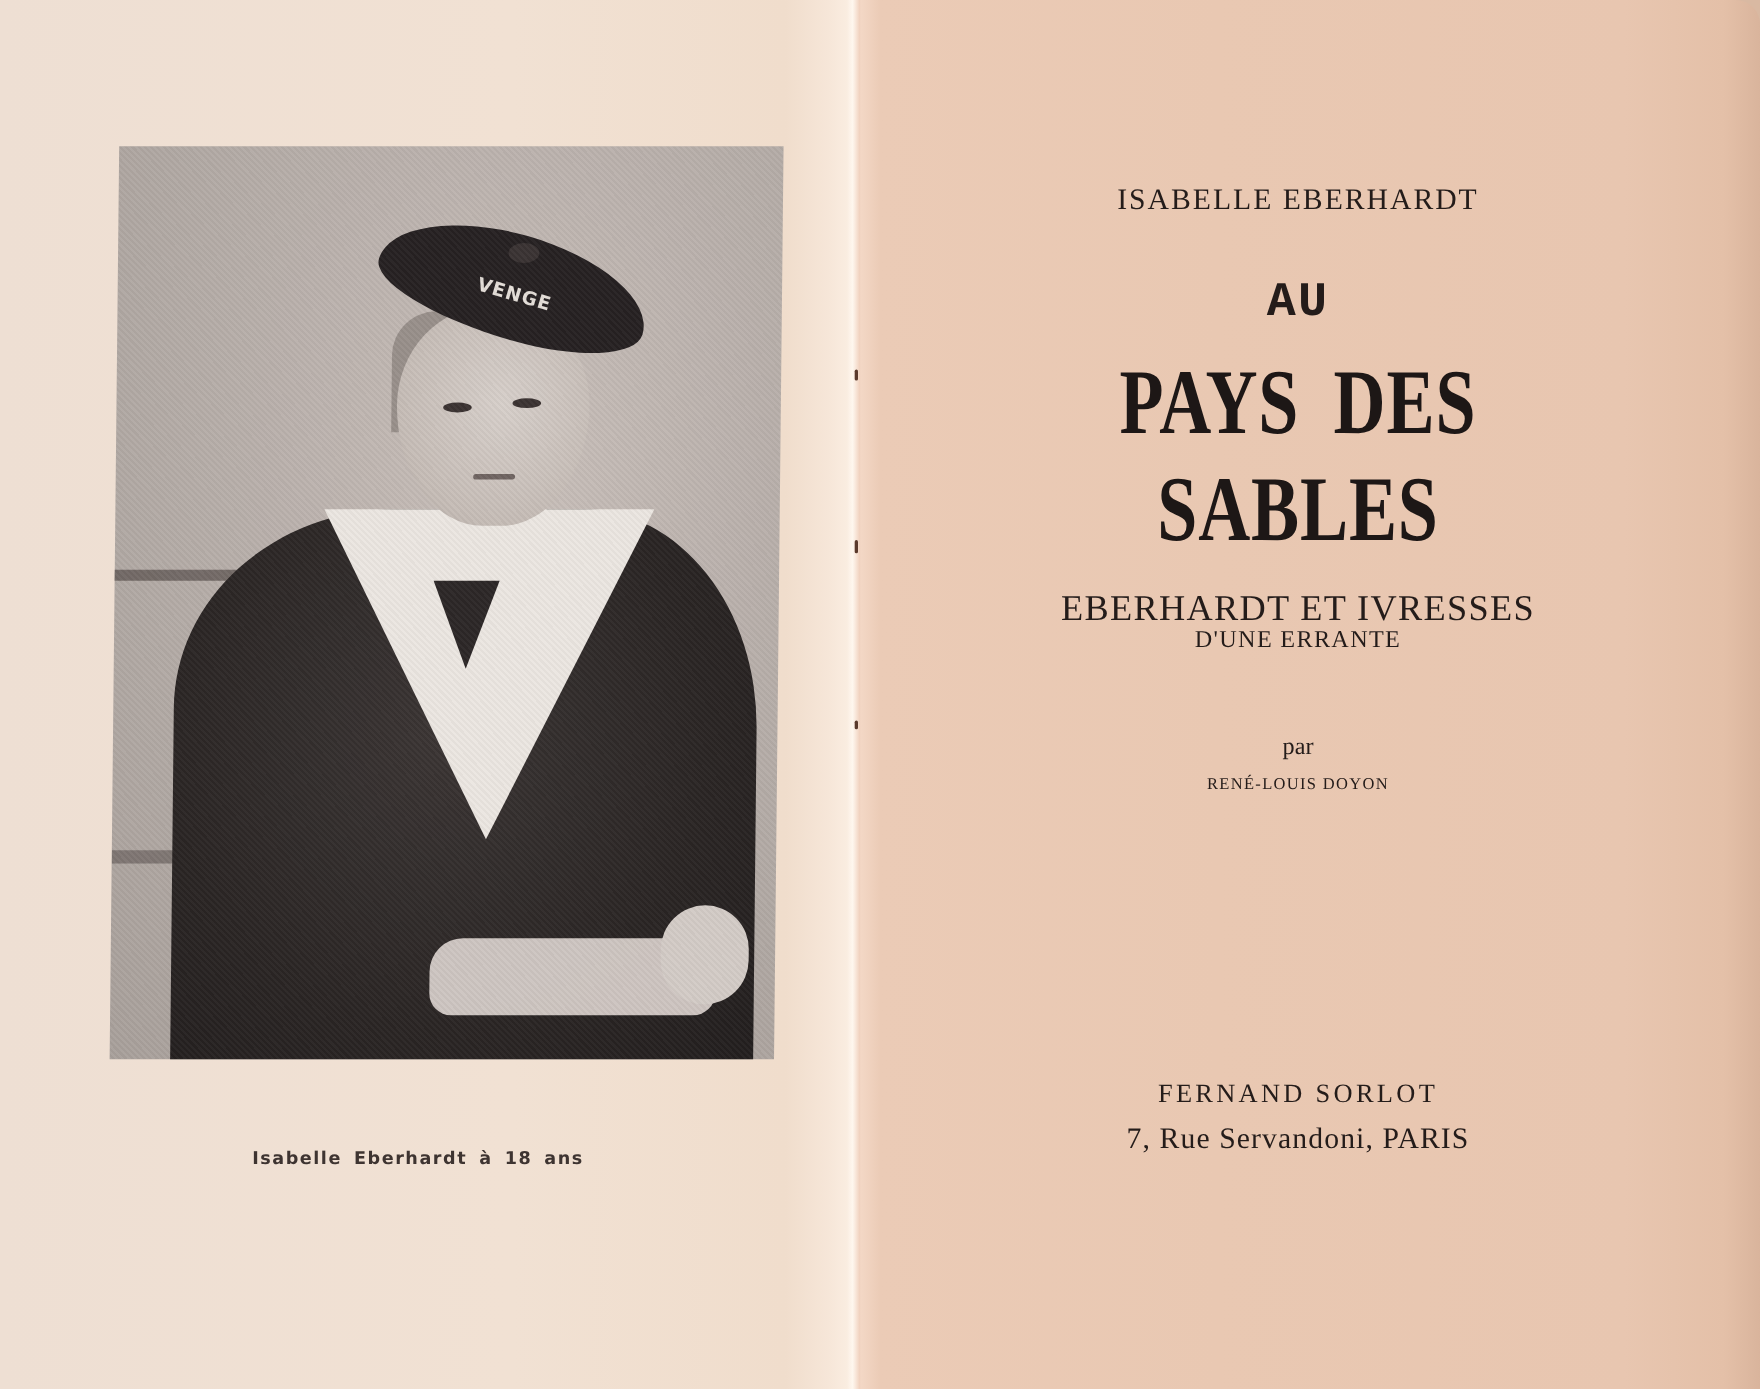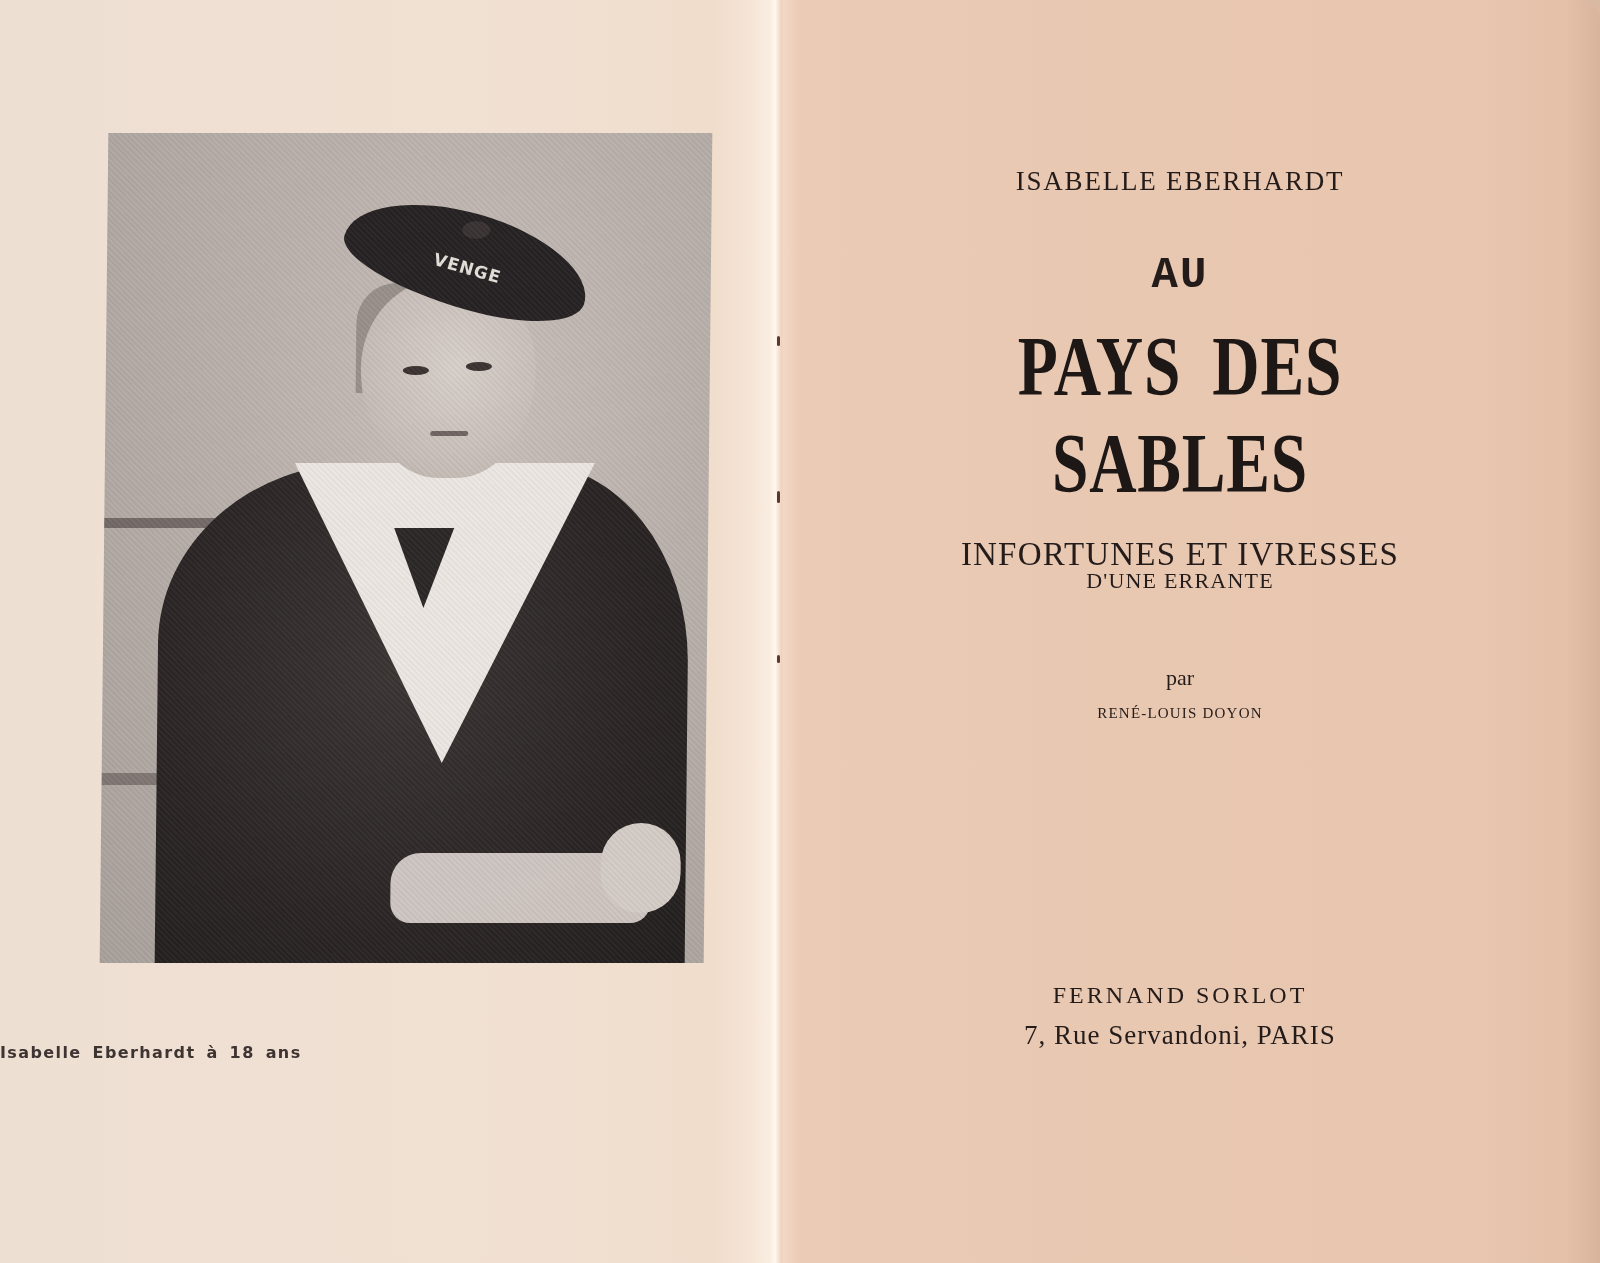--- a/index.html
+++ b/index.html
@@ -92,21 +92,21 @@
     .hand-r {
       position: absolute; left: 500px; top: 690px; width: 80px; height: 90px;
       background: #d3cbc6; border-radius: 40px;
     }
     .photo-grain {
       position: absolute; inset: 0;
       background-image: repeating-linear-gradient(45deg, rgba(255,255,255,0.03) 0 2px, rgba(0,0,0,0.03) 2px 4px);
     }
 
     .caption {
-      position: absolute; left: 0; width: 760px; top: 1043px; text-align: left;
+      position: absolute; left: 0; width: 760px; top: 1043px; text-align: center;
       font-family: "DejaVu Sans", sans-serif; font-size: 16px; font-weight: bold; letter-spacing: 1.4px;
       color: #3e3431; word-spacing: 4px;
     }
 
     
     .rt { position: absolute; left: 800px; width: 760px; text-align: center; color: #241c1a; }
     .author { top: 122px; font-family: "Liberation Serif", serif; font-size: 27px; letter-spacing: 1.8px; margin-top: 44px; }
     .title-small { top: 250px; font-family: Liberation Mono, monospace; font-size: 44px; font-weight: bold; letter-spacing: 2px; }
     .title-main {
       top: 318px; font-family: "Liberation Serif", serif; font-size: 84px; font-weight: bold;
@@ -153,20 +153,20 @@
   <div class="page-right"></div>
 
   <div class="gutter"></div>
   <div class="gutter-mark" style="top:336px; height:10px;"></div>
   <div class="gutter-mark" style="top:491px; height:12px;"></div>
   <div class="gutter-mark" style="top:655px; height:8px;"></div>
 
   <div class="rt author">ISABELLE EBERHARDT</div>
   <div class="rt title-small">AU</div>
   <div class="rt title-main">PAYS DES SABLES</div>
-  <div class="rt subtitle-1">INFORTUNES ET IVRESSES</div>
+  <div class="rt subtitle-1">EBERHARDT ET IVRESSES</div>
   <div class="rt subtitle-2">D'UNE ERRANTE</div>
   <div class="rt par">par</div>
   <div class="rt translator">RENÉ-LOUIS DOYON</div>
   <div class="rt publisher">FERNAND SORLOT</div>
   <div class="rt address">7, Rue Servandoni, PARIS</div>
 
 </div>
 
 </body></html>

